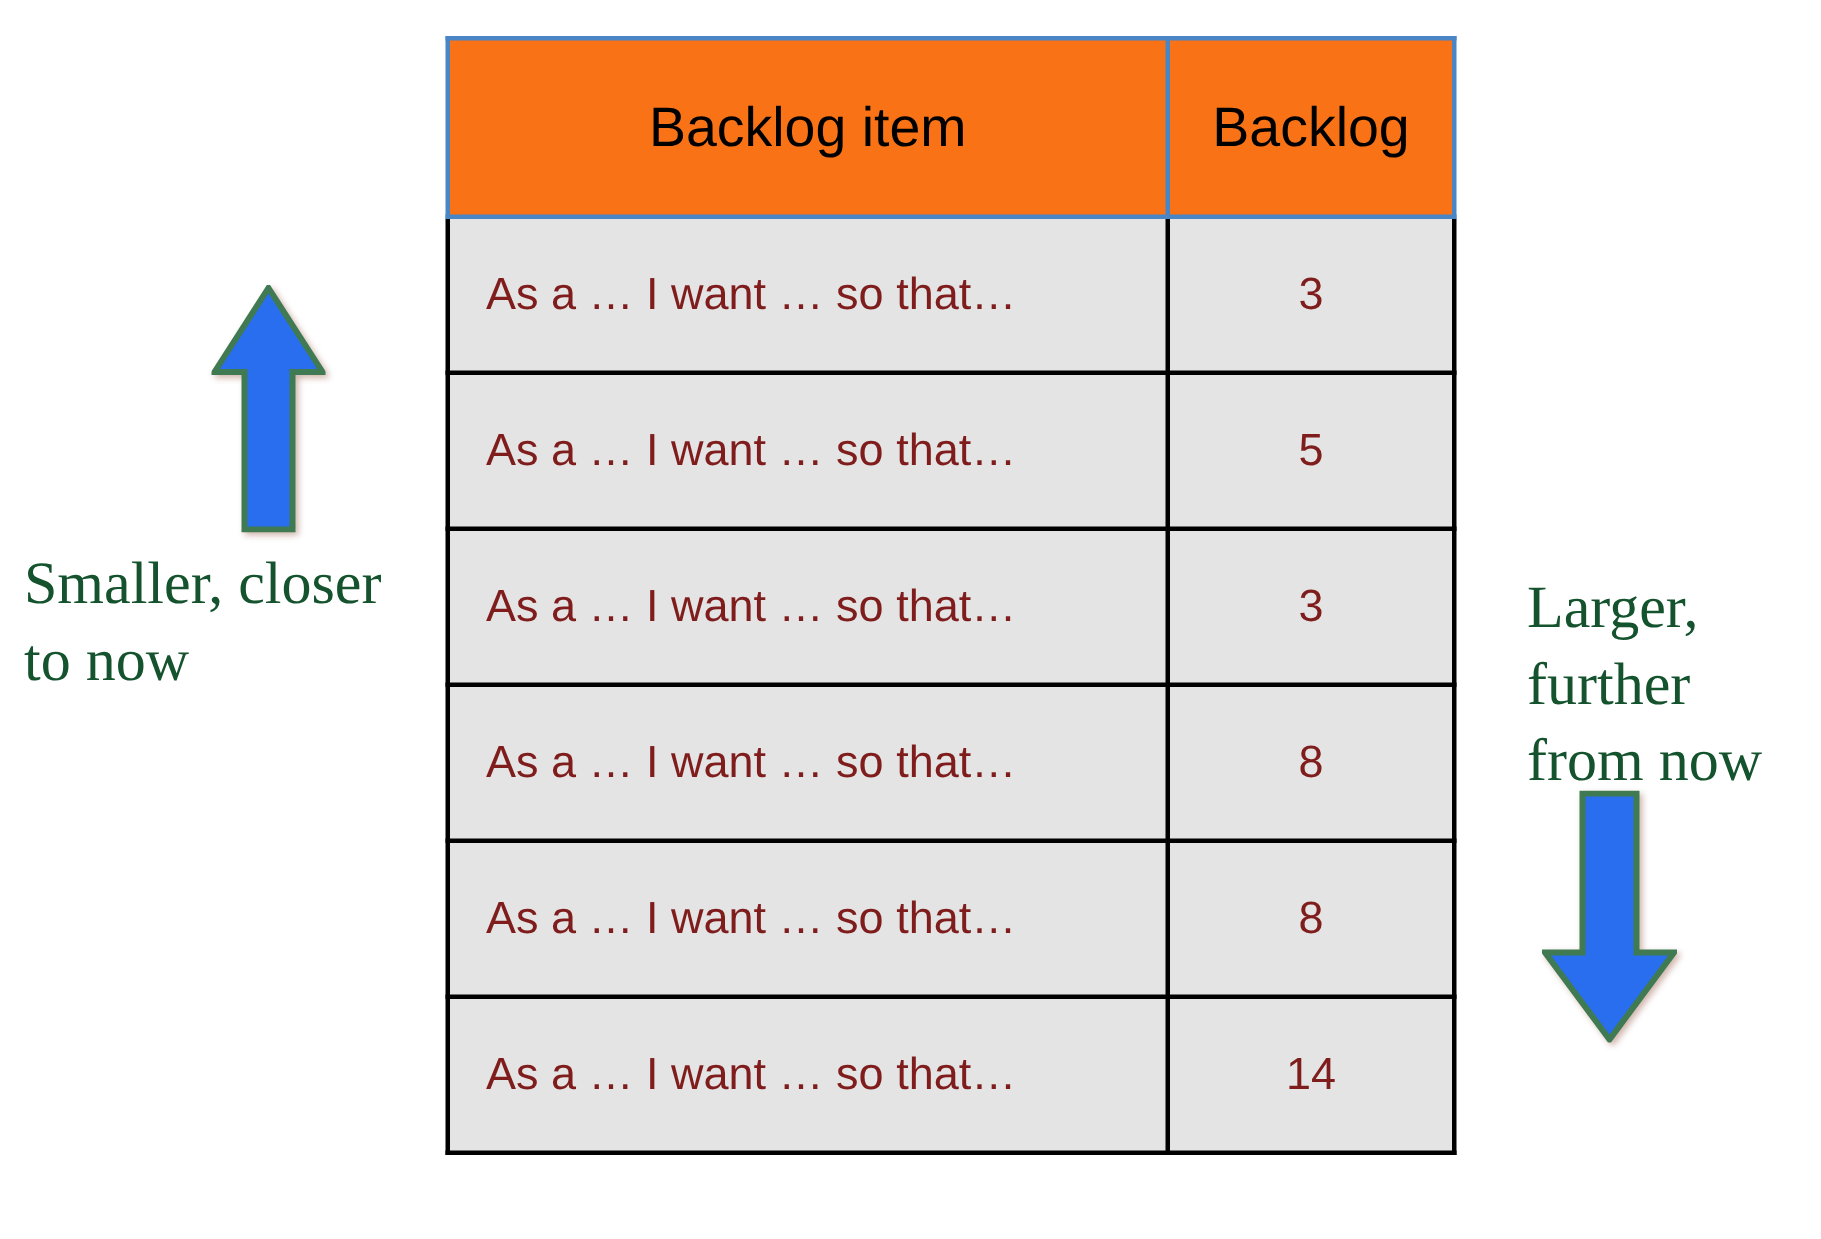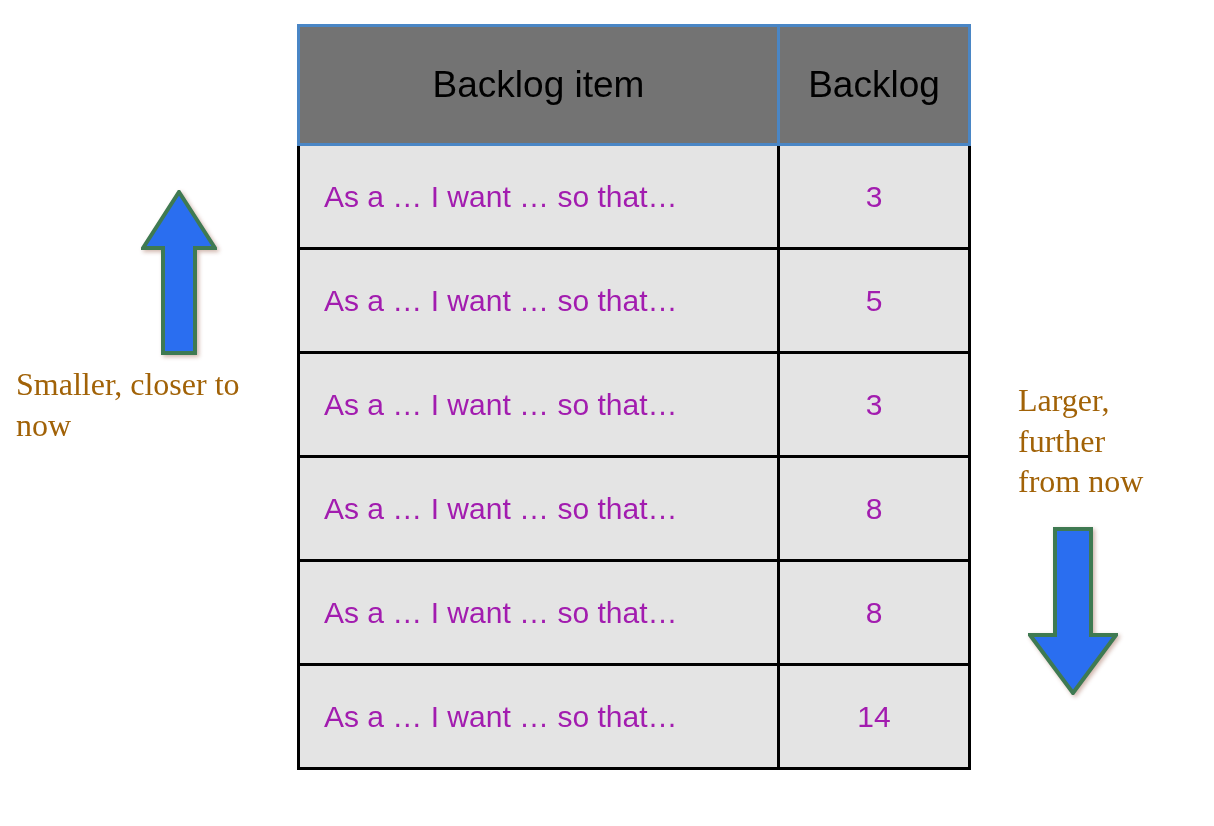--- a/index.html
+++ b/index.html
@@ -13,23 +13,23 @@
     height: 826px;
     position: relative;
     overflow: hidden;
     font-family: "Liberation Sans", sans-serif;
   }
 
   
   .side-label {
     position: absolute;
     font-family: "Liberation Serif", serif;
-    font-size: 32px;
+    font-size: 40px;
     line-height: 1.27;
-    color: #a16207;
+    color: #14532d;
     white-space: pre-line;
   }
   #label-left {
     left: 16px;
     top: 364px;
     width: 262px;
   }
   #label-right {
     left: 1018px;
     top: 380px;
@@ -61,40 +61,40 @@
     left: 297px;
     top: 24px;
     width: 671px;
     border-collapse: collapse;
     table-layout: fixed;
   }
   #backlog-table col.col-item { width: 480px; }
   #backlog-table col.col-est  { width: 191px; }
 
   #backlog-table thead th {
-    background: #737373;
+    background: #f97316;
     border: 3px solid #4a86c5;
     height: 116px;
     font-family: "Liberation Sans", sans-serif;
     font-weight: normal;
     font-size: 37px;
     color: #000000;
     text-align: center;
     vertical-align: middle;
     padding: 0;
   }
 
   #backlog-table tbody td {
     background: #e4e4e4;
     border: 3px solid #000000;
     height: 101px;
     font-family: "Liberation Sans", sans-serif;
     font-weight: normal;
     font-size: 30px;
-    color: #a21caf;
+    color: #7f1d1d;
     vertical-align: middle;
     padding: 0;
   }
   #backlog-table tbody td.cell-item {
     text-align: left;
     padding-left: 24px;
   }
   #backlog-table tbody td.cell-est {
     text-align: center;
   }

